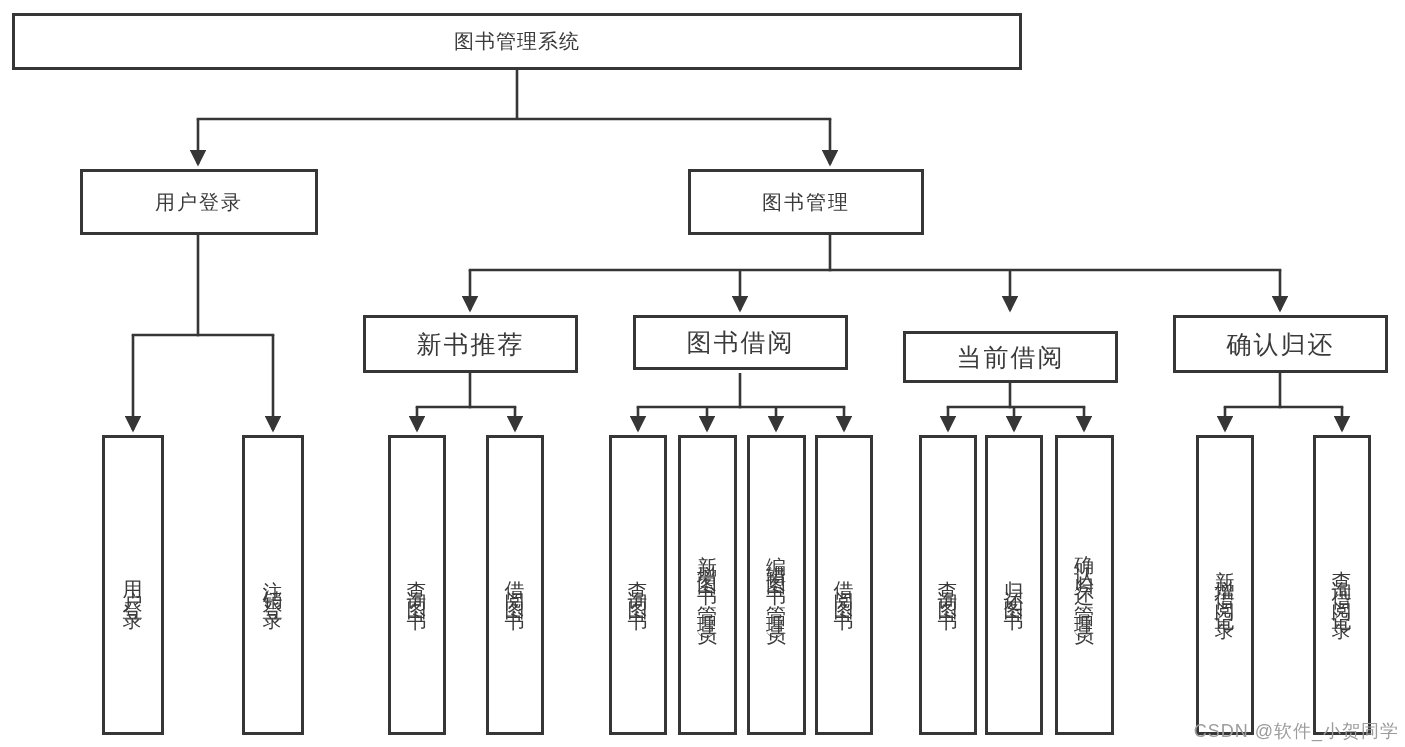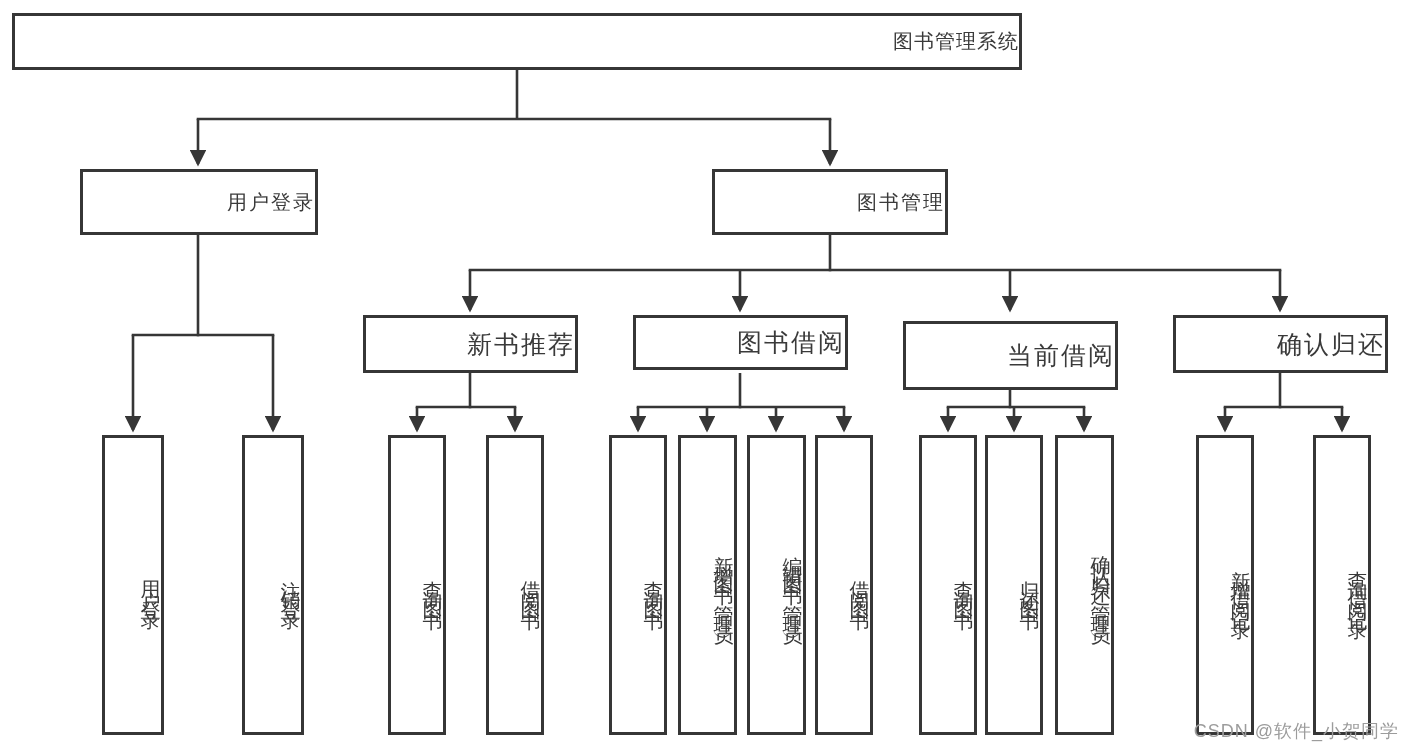--- a/index.html
+++ b/index.html
@@ -20,21 +20,21 @@
     color:var(--text);
   }
   .connectors{position:absolute;left:0;top:0;z-index:1;}
   .connectors path{stroke:var(--line);}
   .connectors .arrowhead-shape{fill:var(--line);stroke:none;}
   .node{
     position:absolute;
     box-sizing:border-box;
     background:var(--box-fill);
     border:3px solid var(--box-border);
-    display:flex;align-items:center;justify-content:flex-end;
+    display:flex;align-items:center;justify-content:center;
     z-index:2;
   }
   .hbox span{
     font-size:20px;
     letter-spacing:2px;
     color:var(--text);
     white-space:nowrap;
   }
   .root-box span{font-size:20px;letter-spacing:1px;}
   .lvl3 span{font-size:25px;}
@@ -112,31 +112,31 @@
     </g>
   </svg>
 
   <div class="node hbox root-box" style="left:12px;top:13px;width:1010px;height:57px">
     <span>图书管理系统</span>
   </div>
 
   <div class="node hbox" style="left:80px;top:169px;width:238px;height:66px">
     <span>用户登录</span>
   </div>
-  <div class="node hbox" style="left:712px;top:169px;width:236px;height:66px">
+  <div class="node hbox" style="left:688px;top:169px;width:236px;height:66px">
     <span>图书管理</span>
   </div>
 
   <div class="node hbox lvl3" style="left:363px;top:315px;width:215px;height:58px">
     <span>新书推荐</span>
   </div>
   <div class="node hbox lvl3" style="left:633px;top:315px;width:215px;height:55px">
     <span>图书借阅</span>
   </div>
-  <div class="node hbox lvl3" style="left:903px;top:321px;width:215px;height:69px">
+  <div class="node hbox lvl3" style="left:903px;top:331px;width:215px;height:52px">
     <span>当前借阅</span>
   </div>
   <div class="node hbox lvl3" style="left:1173px;top:315px;width:215px;height:58px">
     <span>确认归还</span>
   </div>
 
   <div class="node vbox" style="left:102px;top:435px;width:62px;height:300px">
     <span>用户登录</span>
   </div>
   <div class="node vbox" style="left:242px;top:435px;width:62px;height:300px">

